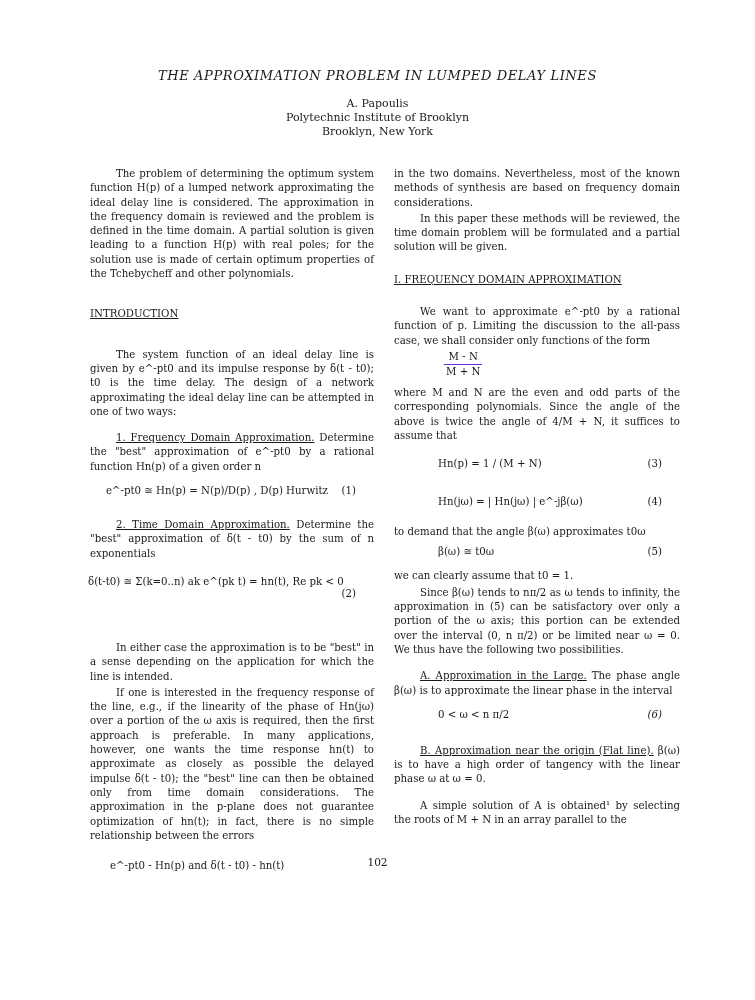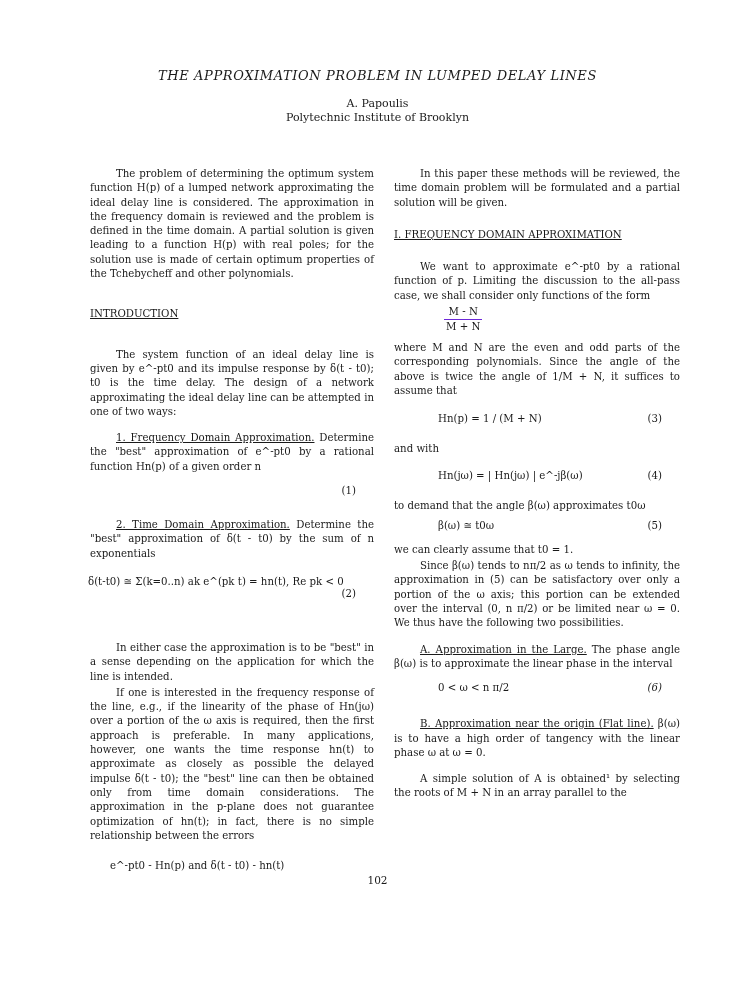--- a/index.html
+++ b/index.html
@@ -21,47 +21,49 @@
   .heading { text-align: center; text-decoration: underline; margin: 0; }
   .heading-left { text-decoration: underline; margin: 0; }
   .ul { text-decoration: underline; }
   .it { font-style: italic; }
   .eq { position: relative; height: 32px; }
   .eq .body { position: absolute; left: 18px; top: 8px; white-space: nowrap; }
   .eq .num { position: absolute; right: 20px; top: 8px; }
   .frac { display: inline-block; vertical-align: middle; text-align: center; margin: 0 4px; }
   .frac .n { display: block; border-bottom: 1px solid #6d28d9; padding: 0 2px; }
   .frac .d { display: block; padding: 0 2px; }
-  .pagenum { position: absolute; top: 874px; left: 0; width: 755px; text-align: center;
+  .pagenum { position: absolute; top: 856px; left: 0; width: 755px; text-align: center;
              font-size: 10.5px; }
 </style>
 </head>
 <body>
 
 <div class="page">
 
   <div class="title">THE APPROXIMATION PROBLEM IN LUMPED DELAY LINES</div>
 
   <div class="author">
     <div>A. Papoulis</div>
     <div>Polytechnic Institute of Brooklyn</div>
+    <div>Brooklyn, New York</div>
   </div>
 
   <div class="col col-left">
     <p class="indent">The problem of determining the optimum system function H(p) of a lumped network approximating the ideal delay line is considered. The approximation in the frequency domain is reviewed and the problem is defined in the time domain. A partial solution is given leading to a function H(p) with real poles; for the solution use is made of certain optimum properties of the Tchebycheff and other polynomials.</p>
     <div class="gap-l"></div>
     <p class="heading">INTRODUCTION</p>
     <div class="gap-l"></div>
     <p class="indent">The system function of an ideal delay line is given by e^-pt0 and its impulse response by δ(t - t0); t0 is the time delay. The design of a network approximating the ideal delay line can be attempted in one of two ways:</p>
     <div class="gap-s"></div>
     <p class="indent">
       <span class="ul">1. Frequency Domain Approximation.</span>
       <span>Determine the "best" approximation of e^-pt0 by a rational function Hn(p) of a given order n</span>
     </p>
     <div class="eq">
+      <span class="body">e^-pt0 ≅ Hn(p) = N(p)/D(p) , D(p) Hurwitz</span>
       <span class="num">(1)</span>
     </div>
     <div class="gap-s"></div>
     <p class="indent">
       <span class="ul">2. Time Domain Approximation.</span>
       <span>Determine the "best" approximation of δ(t - t0) by the sum of n exponentials</span>
     </p>
     <div class="gap-s"></div>
     <div class="eq" style="height:46px">
       <span class="body" style="left:0;top:4px">δ(t-t0) ≅ Σ(k=0..n) ak e^(pk t) = hn(t), Re pk &lt; 0</span>
@@ -69,37 +71,37 @@
     </div>
     <div class="gap-l"></div>
     <p class="indent">In either case the approximation is to be "best" in a sense depending on the application for which the line is intended.</p>
     <p class="indent">If one is interested in the frequency response of the line, e.g., if the linearity of the phase of Hn(jω) over a portion of the ω axis is required, then the first approach is preferable. In many applications, however, one wants the time response hn(t) to approximate as closely as possible the delayed impulse δ(t - t0); the "best" line can then be obtained only from time domain considerations. The approximation in the p-plane does not guarantee optimization of hn(t); in fact, there is no simple relationship between the errors</p>
     <div class="eq" style="height:40px">
       <span class="body" style="left:22px;top:14px">e^-pt0 - Hn(p)   and   δ(t - t0) - hn(t)</span>
     </div>
   </div>
 
   <div class="col col-right">
+    <p>in the two domains. Nevertheless, most of the known methods of synthesis are based on frequency domain considerations.</p>
     <p class="indent">In this paper these methods will be reviewed, the time domain problem will be formulated and a partial solution will be given.</p>
     <div class="gap-m"></div>
     <p class="heading-left">I. FREQUENCY DOMAIN APPROXIMATION</p>
     <div class="gap-m"></div>
     <p class="indent">We want to approximate e^-pt0 by a rational function of p. Limiting the discussion to the all-pass case, we shall consider only functions of the form</p>
     <div style="padding-left:48px;height:34px">
       <span class="frac">
         <span class="n">M - N</span>
         <span class="d">M + N</span>
       </span>
     </div>
-    <p>where M and N are the even and odd parts of the corresponding polynomials. Since the angle of the above is twice the angle of 1/M + N, it suffices to assume that</p>
+    <p>where M and N are the even and odd parts of the corresponding polynomials. Since the angle of the above is twice the angle of 4/M + N, it suffices to assume that</p>
     <div class="eq" style="height:40px">
       <span class="body" style="left:46px;top:12px">Hn(p) = 1 / (M + N)</span>
       <span class="num" style="top:12px">(3)</span>
     </div>
-    <p>and with</p>
     <div class="eq" style="height:38px">
       <span class="body" style="left:46px;top:10px">Hn(jω) = | Hn(jω) | e^-jβ(ω)</span>
       <span class="num" style="top:10px">(4)</span>
     </div>
     <p>to demand that the angle β(ω) approximates t0ω</p>
     <div class="eq" style="height:26px">
       <span class="body" style="left:46px;top:4px">β(ω) ≅ t0ω</span>
       <span class="num" style="top:4px">(5)</span>
     </div>
     <p>we can clearly assume that t0 = 1.</p>

